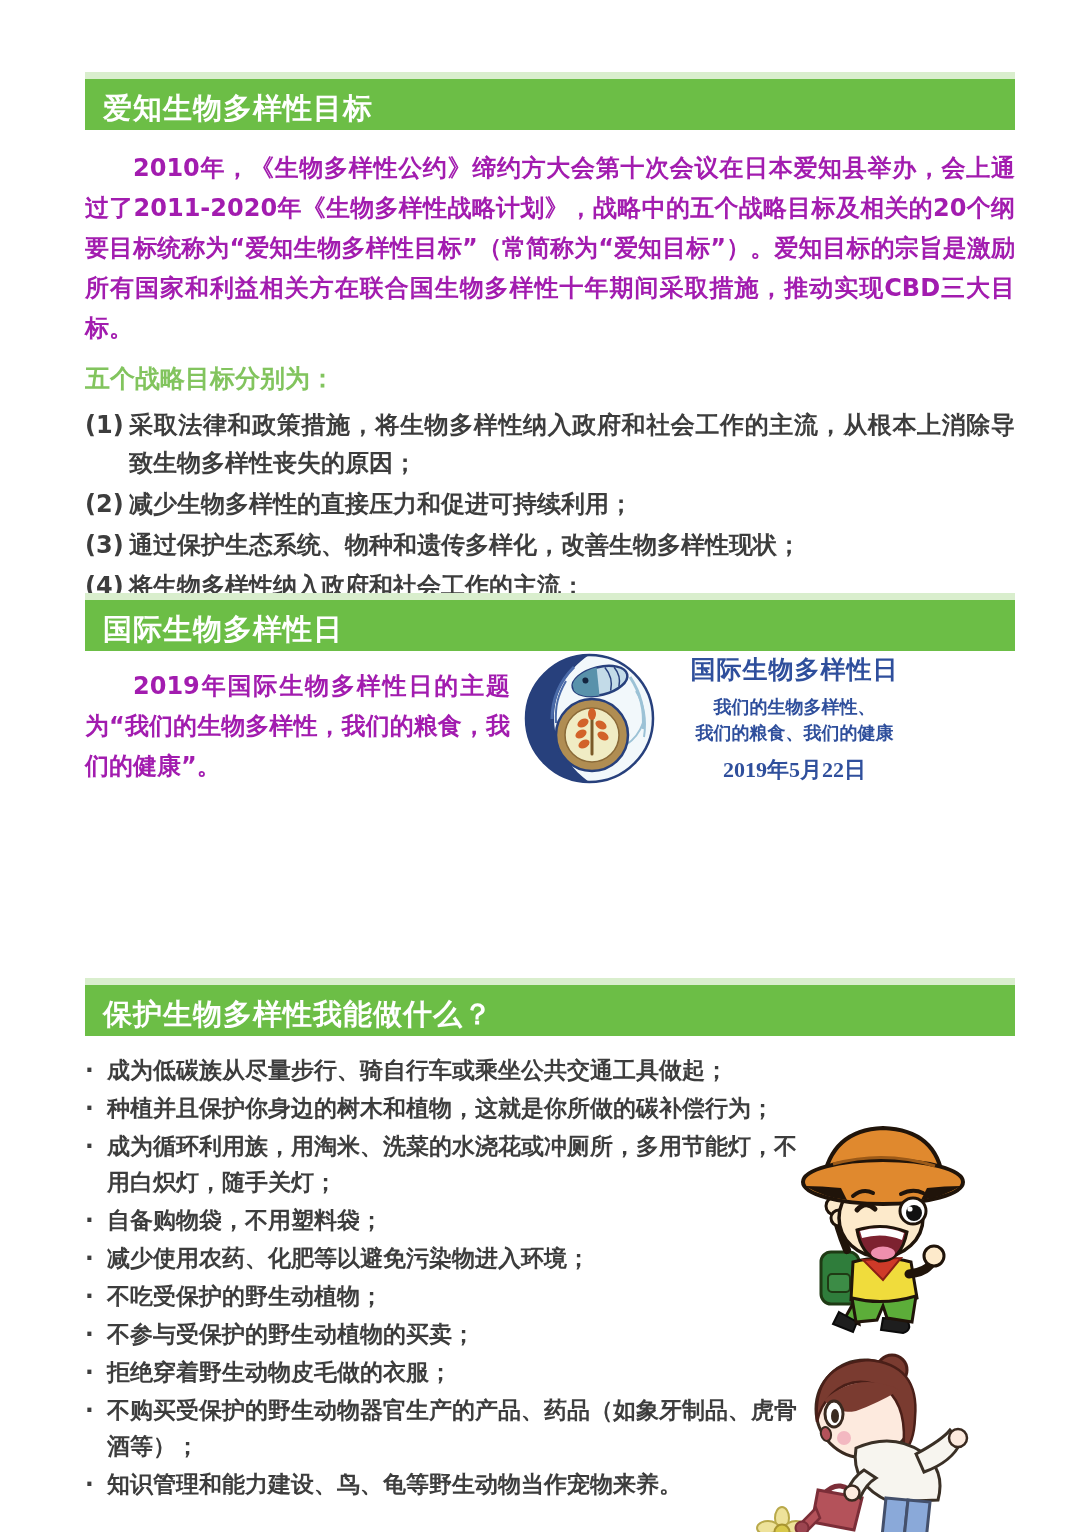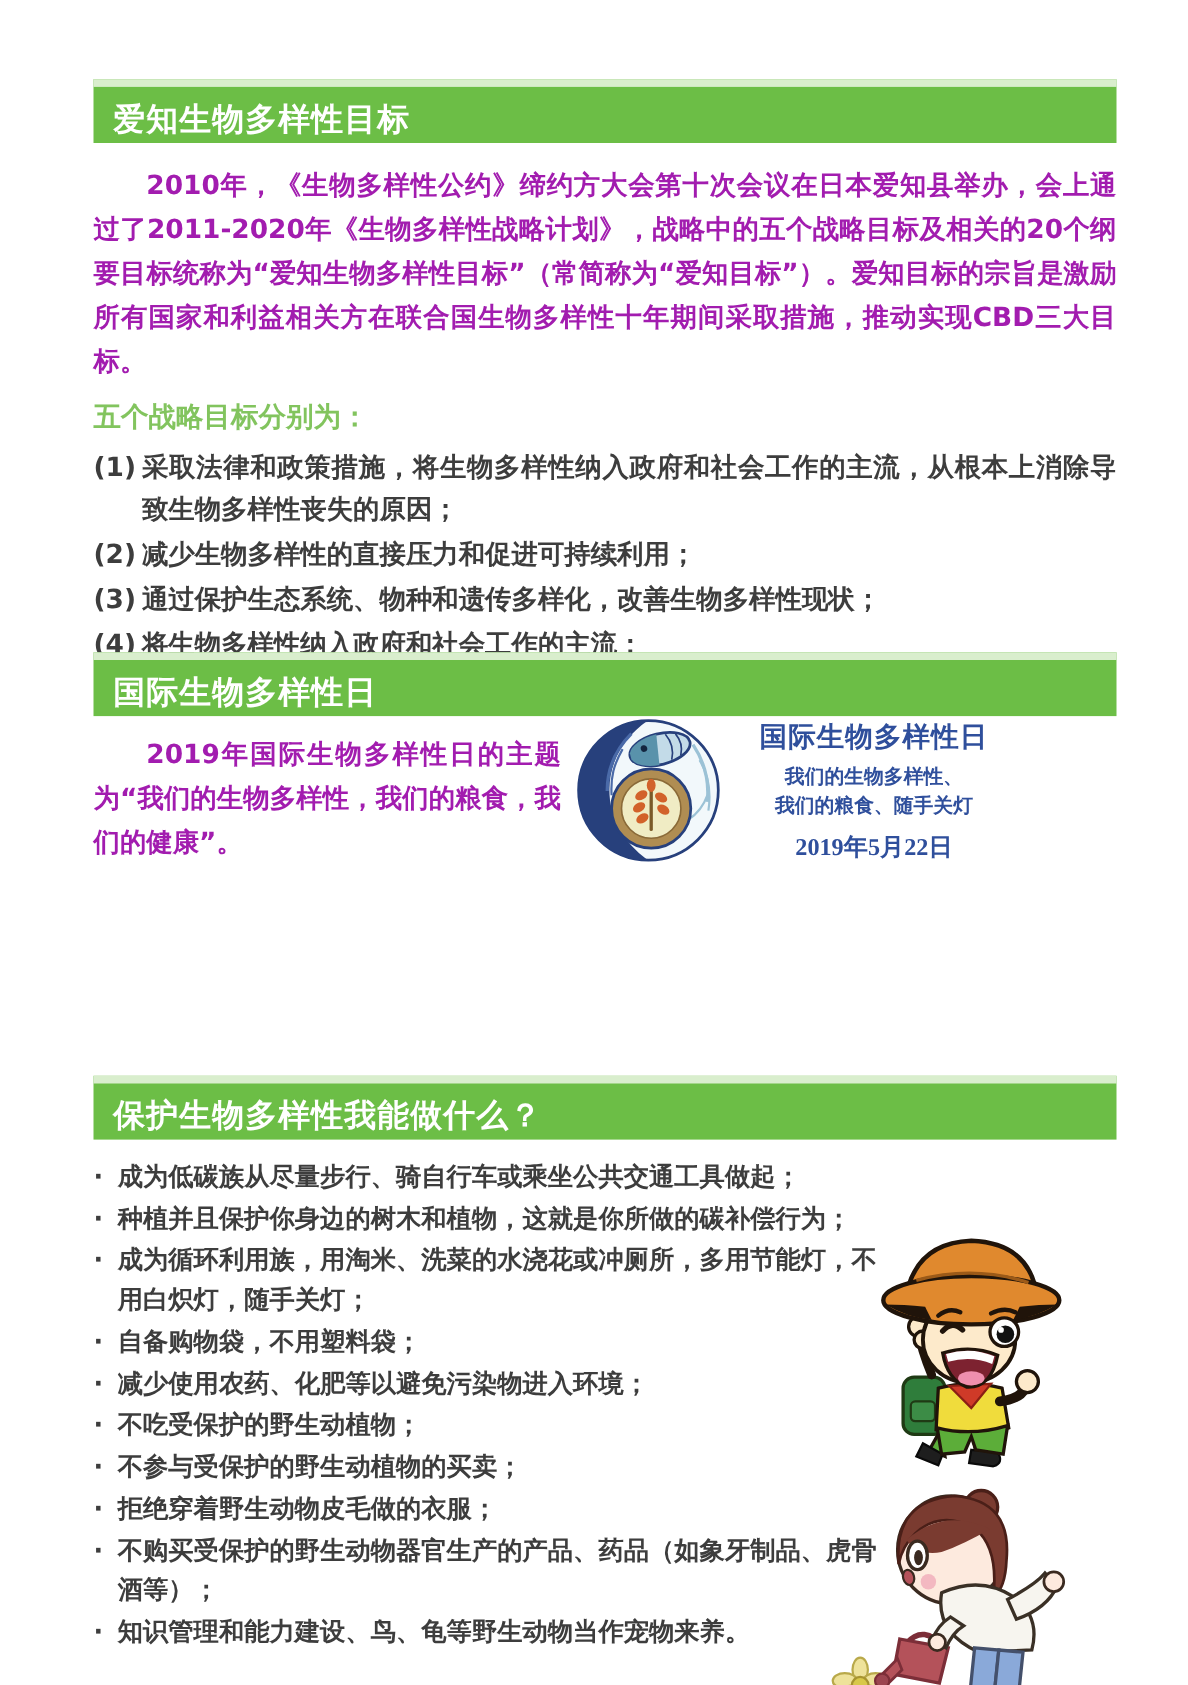--- a/index.html
+++ b/index.html
@@ -106,21 +106,21 @@
           <ellipse cx="70" cy="63" rx="4" ry="6" fill="#d2622a"></ellipse>
           <ellipse cx="61" cy="72" rx="6" ry="4" transform="rotate(-30 61 72)" fill="#d2622a"></ellipse>
           <ellipse cx="79" cy="74" rx="6" ry="4" transform="rotate(30 79 74)" fill="#d2622a"></ellipse>
           <ellipse cx="59" cy="83" rx="6" ry="4" transform="rotate(-30 59 83)" fill="#d2622a"></ellipse>
           <ellipse cx="81" cy="85" rx="6" ry="4" transform="rotate(30 81 85)" fill="#d2622a"></ellipse>
           <ellipse cx="62" cy="93" rx="6" ry="4" transform="rotate(-30 62 93)" fill="#d2622a"></ellipse>
         </svg>
         <div class="logo-text">
           <div class="logo-title">国际生物多样性日</div>
           <div class="logo-line first">我们的生物多样性、</div>
-          <div class="logo-line">我们的粮食、随手关灯</div>
+          <div class="logo-line">我们的粮食、我们的健康</div>
           <div class="logo-date">2019年5月22日</div>
         </div>
       </div>
     </div>
   </section>
 
   <section class="sec" style="top:978px">
     <header class="bar">
       <span>保护生物多样性我能做什么？</span>
     </header>

